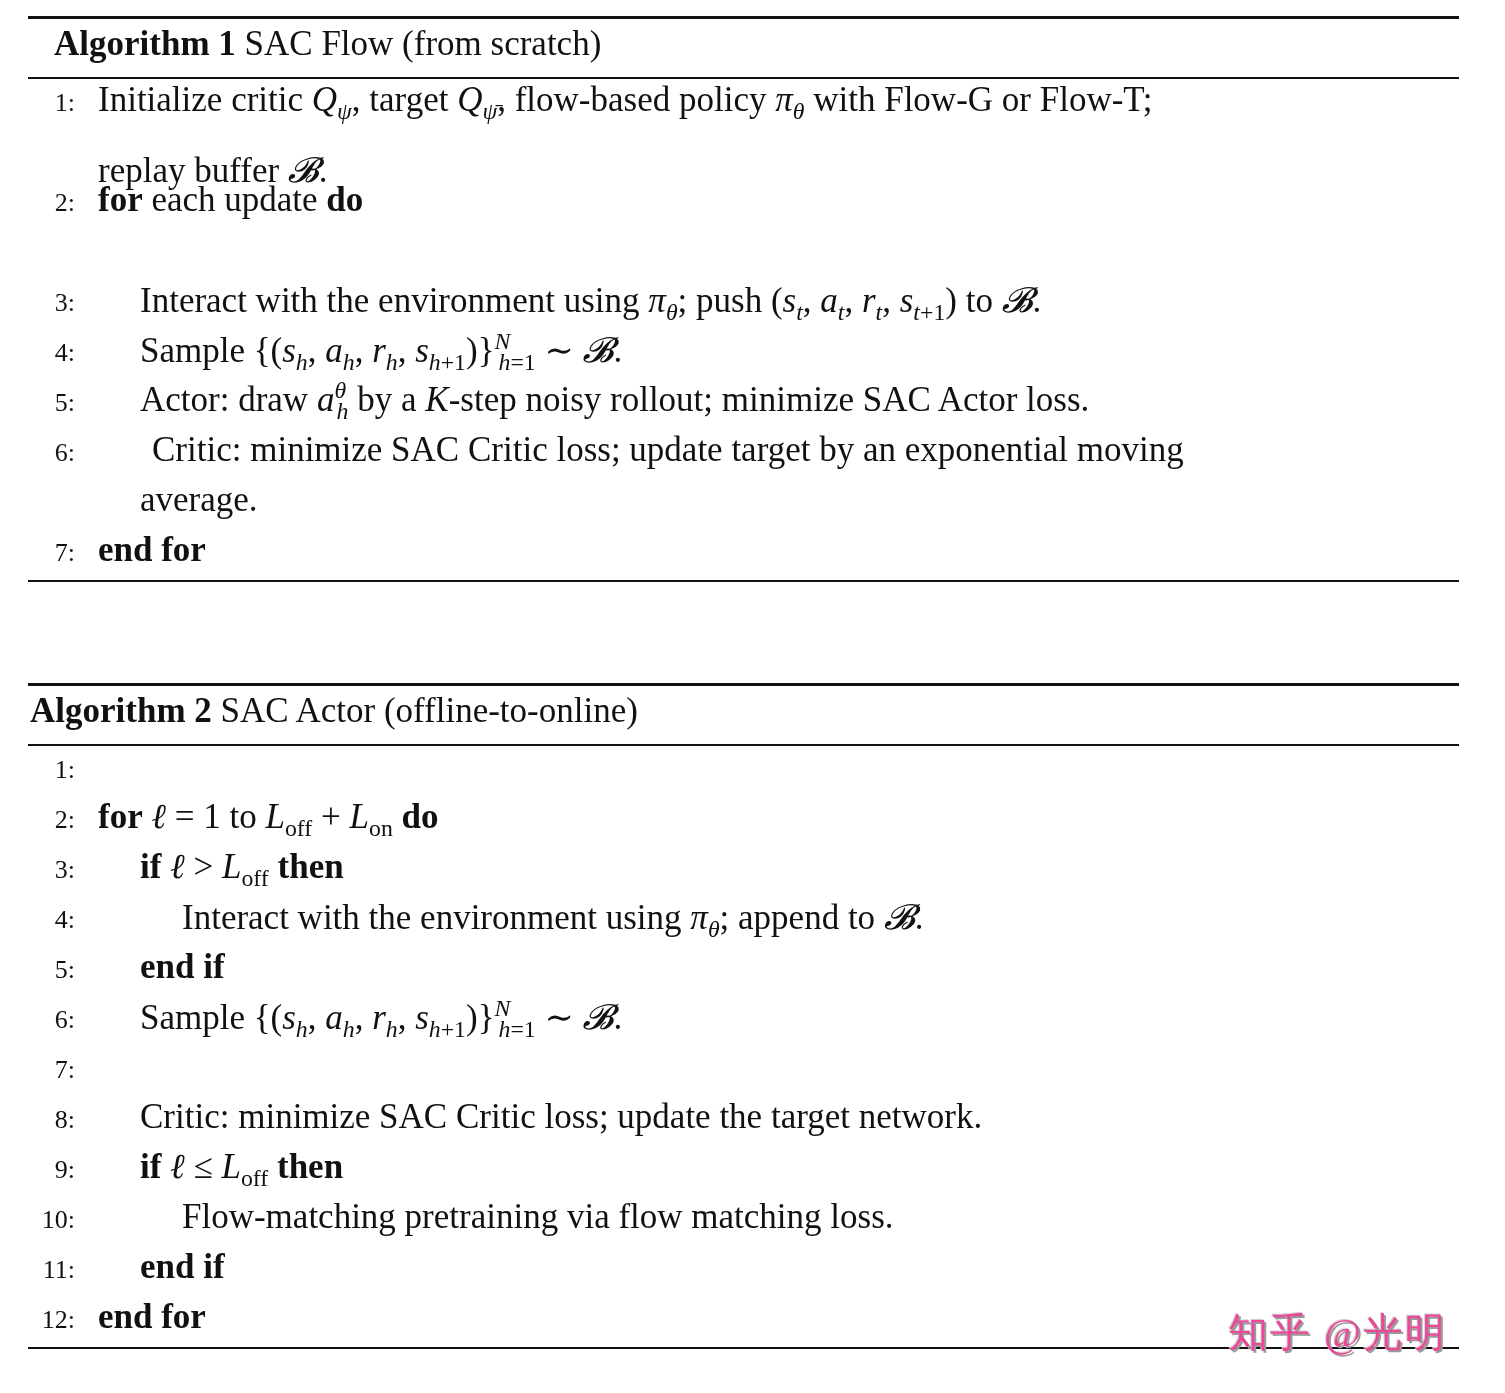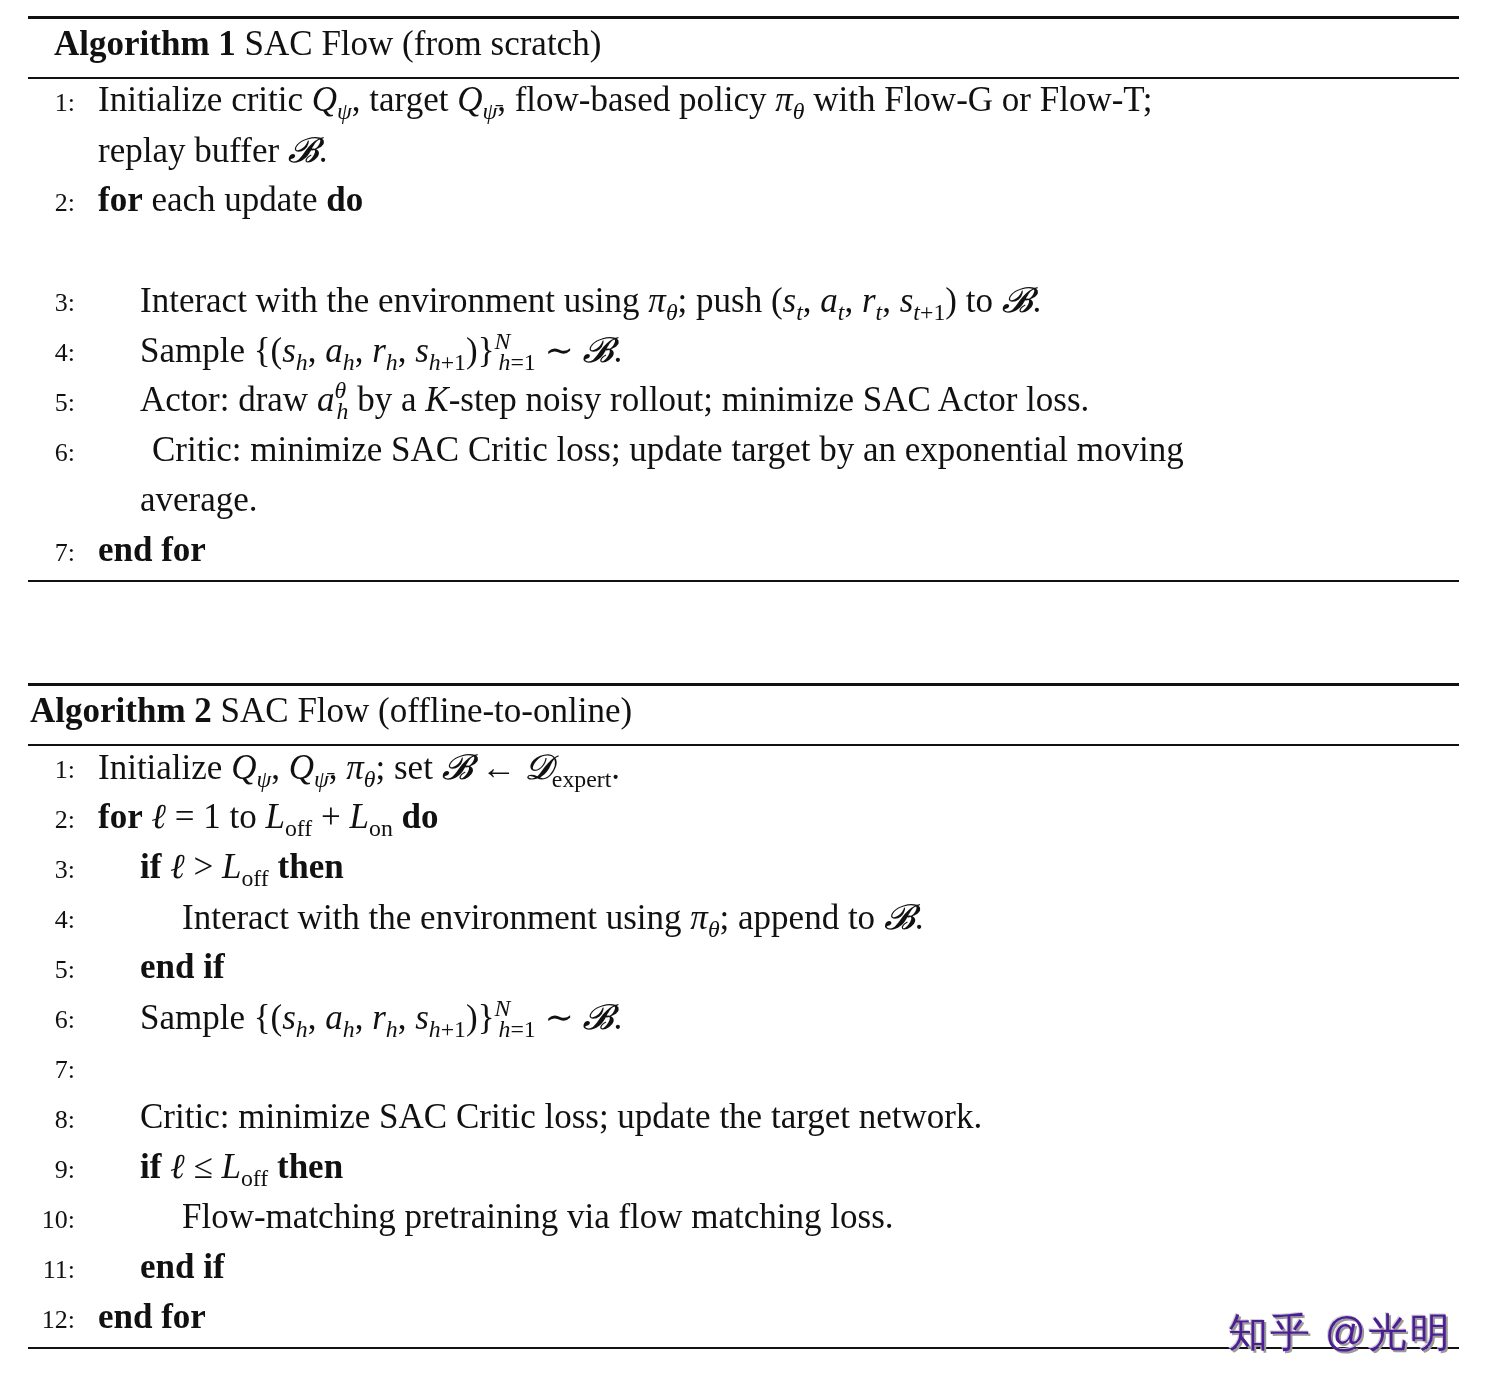--- a/index.html
+++ b/index.html
@@ -8,41 +8,41 @@
   .alg { position:absolute; left:28px; width:1431px; }
   .rule-thick { position:absolute; left:0; width:100%; height:3px; background:#111; }
   .rule-thin { position:absolute; left:0; width:100%; height:1.6px; background:#111; }
   .caption { position:absolute; left:2px; font-size:35px; white-space:nowrap; font-family:"Liberation Serif","DejaVu Serif",serif; }
   .caption b { font-weight:bold; }
   .line { position:absolute; left:0; width:1431px; height:50px; font-family:"Liberation Serif","DejaVu Serif",serif; font-size:35px; white-space:nowrap; }
   .lnum { position:absolute; right:1384px; font-size:26px; top:8px; text-align:right; }
   .ltext { position:absolute; left:70px; top:0; }
   sub, sup { font-size:0.68em; line-height:0; }
   .cal { font-style:italic; font-family:"DejaVu Serif",serif; }
-  .watermark { position:absolute; left:1228px; top:1305px; font-size:40px; color:#4c1d95;
-               text-shadow: 2px 2px 0 #9a9a9a, -1px -1px 0 #cfcfcf; font-family:Liberation Sans, sans-serif; letter-spacing:2px; white-space:nowrap; }
+  .watermark { position:absolute; left:1228px; top:1305px; font-size:40px; color:#ec4899;
+               text-shadow: 2px 2px 0 #9a9a9a, -1px -1px 0 #cfcfcf; font-family:Liberation Serif, serif; letter-spacing:2px; white-space:nowrap; }
 </style>
 </head>
 <body>
 
 <div class="alg" style="top:0;">
   <div class="rule-thick" style="top:16px;"></div>
   <div class="caption" style="top:24px;margin-left:24px;">
     <b>Algorithm 1</b>
     <span>SAC Flow (from scratch)</span>
   </div>
   <div class="rule-thin" style="top:77px;"></div>
   <div id="alg0-lines">
       <div class="line" style="top: 80px;">
         <span class="lnum">1:</span>
         <span class="ltext" style="left: 70px;">Initialize critic <i>Q</i><sub><i>ψ</i></sub>, target <i>Q</i><sub><i>ψ̄</i></sub>, flow-based policy <i>π</i><sub><i>θ</i></sub> with Flow-G or Flow-T;</span>
       </div>
       <div class="line" style="top: 130px;">
         <span class="lnum"></span>
-        <span class="ltext" style="left: 70px;">replay buffer <span class="cal">𝓑</span>.</span>
+        <span class="ltext" style="left: 70px; margin-top: 20px;">replay buffer <span class="cal">𝓑</span>.</span>
       </div>
       <div class="line" style="top: 180px;">
         <span class="lnum">2:</span>
         <span class="ltext" style="left: 70px;"><b>for</b> each update <b>do</b></span>
       </div>
       <div class="line" style="top: 280px;">
         <span class="lnum">3:</span>
         <span class="ltext" style="left: 112px;">Interact with the environment using <i>π</i><sub><i>θ</i></sub>; push (<i>s</i><sub><i>t</i></sub>, <i>a</i><sub><i>t</i></sub>, <i>r</i><sub><i>t</i></sub>, <i>s</i><sub><i>t</i>+1</sub>) to <span class="cal">𝓑</span>.</span>
       </div>
       <div class="line" style="top: 330px;">
@@ -66,27 +66,26 @@
         <span class="ltext" style="left: 70px;"><b>end for</b></span>
       </div>
     </div>
   <div class="rule-thin" style="top:580px;"></div>
 </div>
 
 <div class="alg" style="top:667px;">
   <div class="rule-thick" style="top:16px;"></div>
   <div class="caption" style="top:24px;">
     <b>Algorithm 2</b>
-    <span>SAC Flow (offline-to-online)</span>
+    <span>SAC Actor (offline-to-online)</span>
   </div>
   <div class="rule-thin" style="top:77px;"></div>
   <div id="alg1-lines">
       <div class="line" style="top: 80px;">
         <span class="lnum">1:</span>
-        <span class="ltext" style="left: 70px;">Initialize <i>Q</i><sub><i>ψ</i></sub>, <i>Q</i><sub><i>ψ̄</i></sub>, <i>π</i><sub><i>θ</i></sub>; set <span class="cal">𝓑</span> ← <span class="cal">𝓓</span><sub>expert</sub>.</span>
       </div>
       <div class="line" style="top: 130px;">
         <span class="lnum">2:</span>
         <span class="ltext" style="left: 70px;"><b>for</b> <i>ℓ</i> = 1 to <i>L</i><sub>off</sub> + <i>L</i><sub>on</sub> <b>do</b></span>
       </div>
       <div class="line" style="top: 180px;">
         <span class="lnum">3:</span>
         <span class="ltext" style="left: 112px;"><b>if</b> <i>ℓ</i> &gt; <i>L</i><sub>off</sub> <b>then</b></span>
       </div>
       <div class="line" style="top: 230px;">

